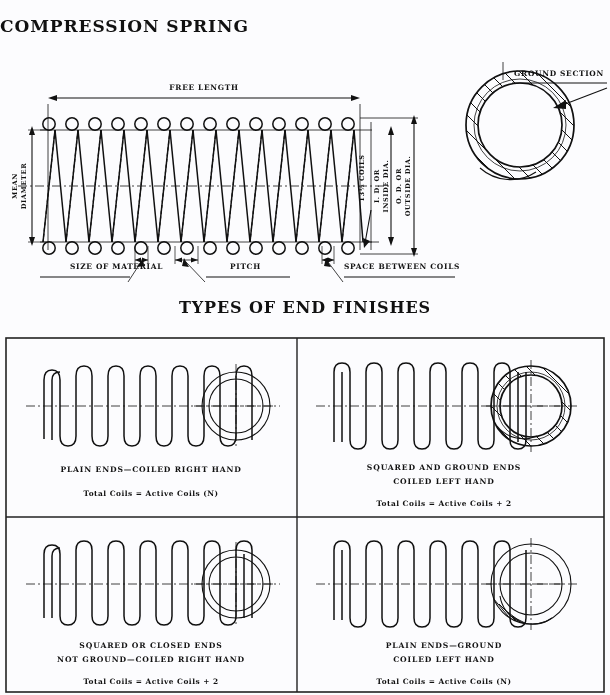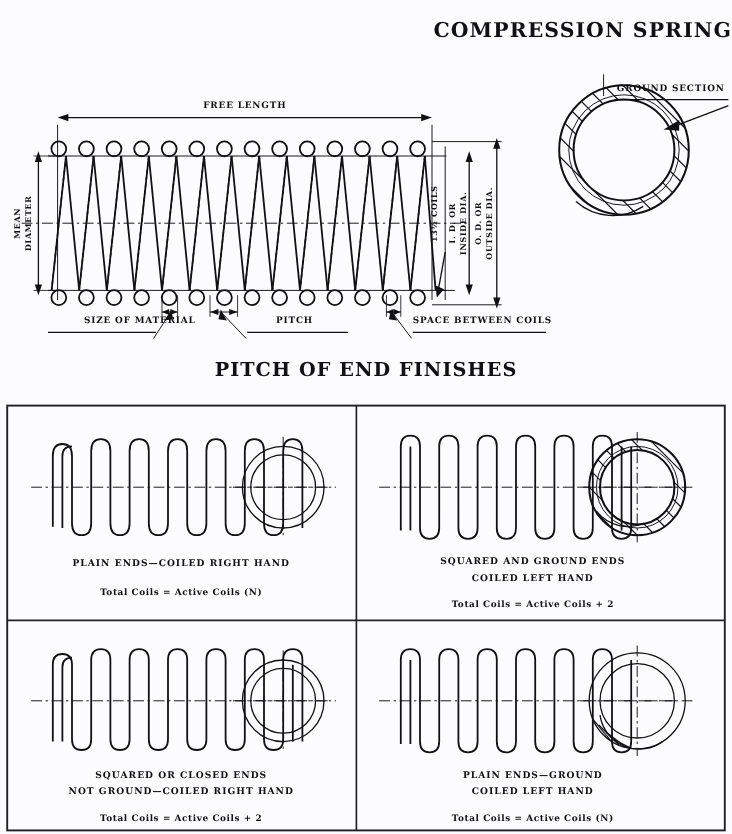--- a/index.html
+++ b/index.html
@@ -8,21 +8,21 @@
     background:#fcfcfe;
     font-family:"DejaVu Serif", serif;
     color:#111;
     overflow:hidden;
     position:relative;
   }
   .page{position:relative;width:610px;height:695px;}
 
   .title{
     position:absolute;top:16px;left:0;width:610px;
-    text-align:right;
+    text-align:left;
     font-family:"DejaVu Serif", serif;
     font-weight:bold;
     font-size:17px;
     letter-spacing:0.9px;
     color:#111;
   }
   .subtitle{
     position:absolute;top:298px;left:0;width:610px;
     text-align:center;
     font-family:"DejaVu Serif", serif;
@@ -261,21 +261,21 @@
       <line class="ln med" x1="40" y1="217" x2="130" y2="217"></line>
 
       <text class="lbl" x="230" y="209">PITCH</text>
       <line class="ln med" x1="206" y1="217" x2="290" y2="217"></line>
 
       <text class="lbl" x="344" y="209">SPACE BETWEEN COILS</text>
       <line class="ln med" x1="344" y1="217" x2="455" y2="217"></line>
     </g>
   </svg>
 
-  <div class="subtitle">PITCH OF END FINISHES</div>
+  <div class="subtitle">TYPES OF END FINISHES</div>
 
   <svg class="panels-svg" width="602" height="358" viewBox="0 0 602 358">
 
     <defs>
       <clipPath id="ring2">
         <path d="M0,0 m-40,0 a40,40 0 1,0 80,0 a40,40 0 1,0 -80,0
                  M0,0 m-31,0 a31,31 0 1,1 62,0 a31,31 0 1,1 -62,0 Z" clip-rule="evenodd"></path>
       </clipPath>
       <clipPath id="ring3">
         <path d="M0,0 m-40,0 a40,40 0 1,0 80,0 a40,40 0 1,0 -80,0

